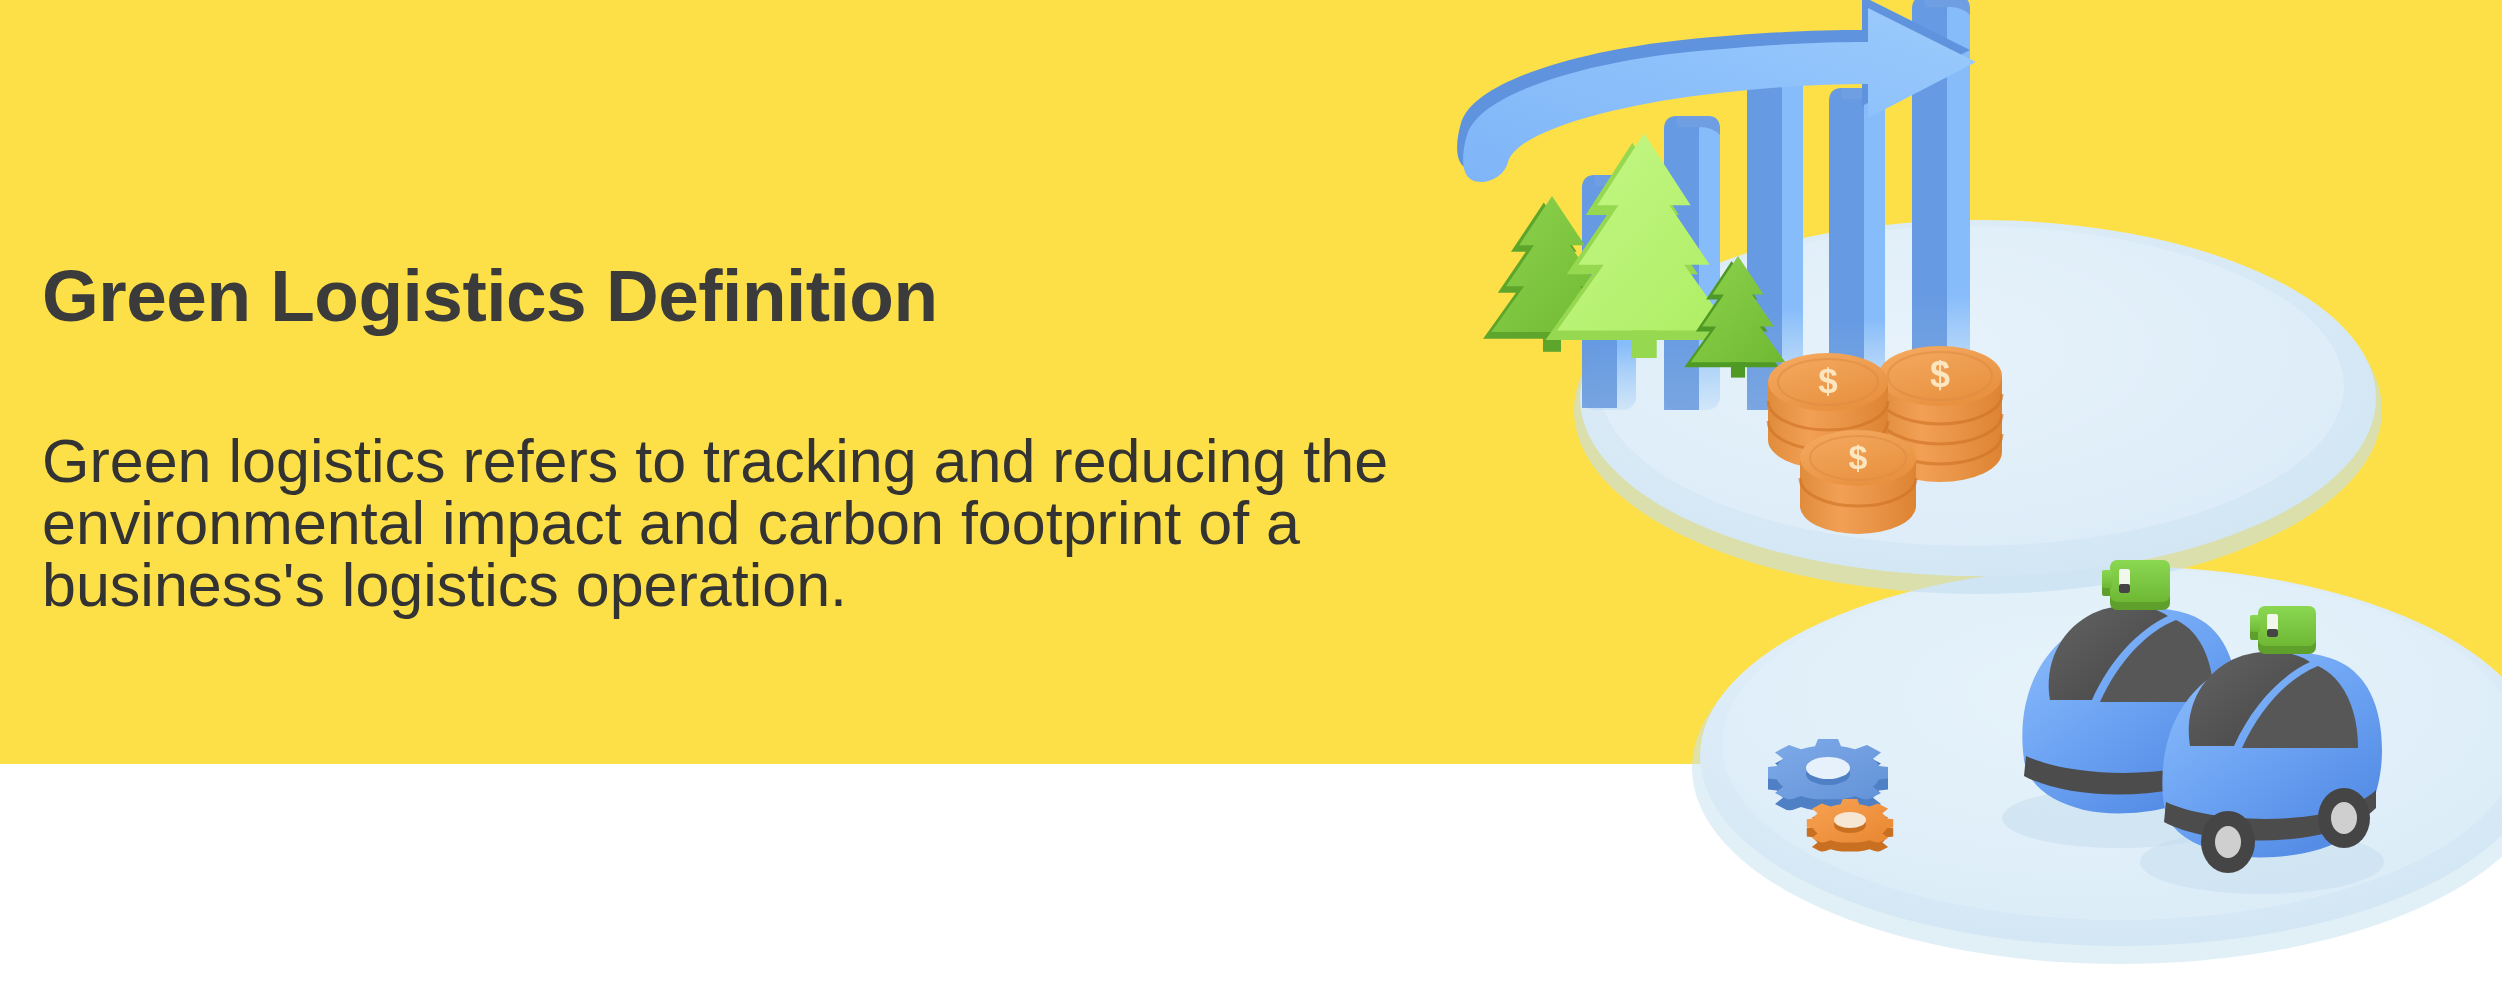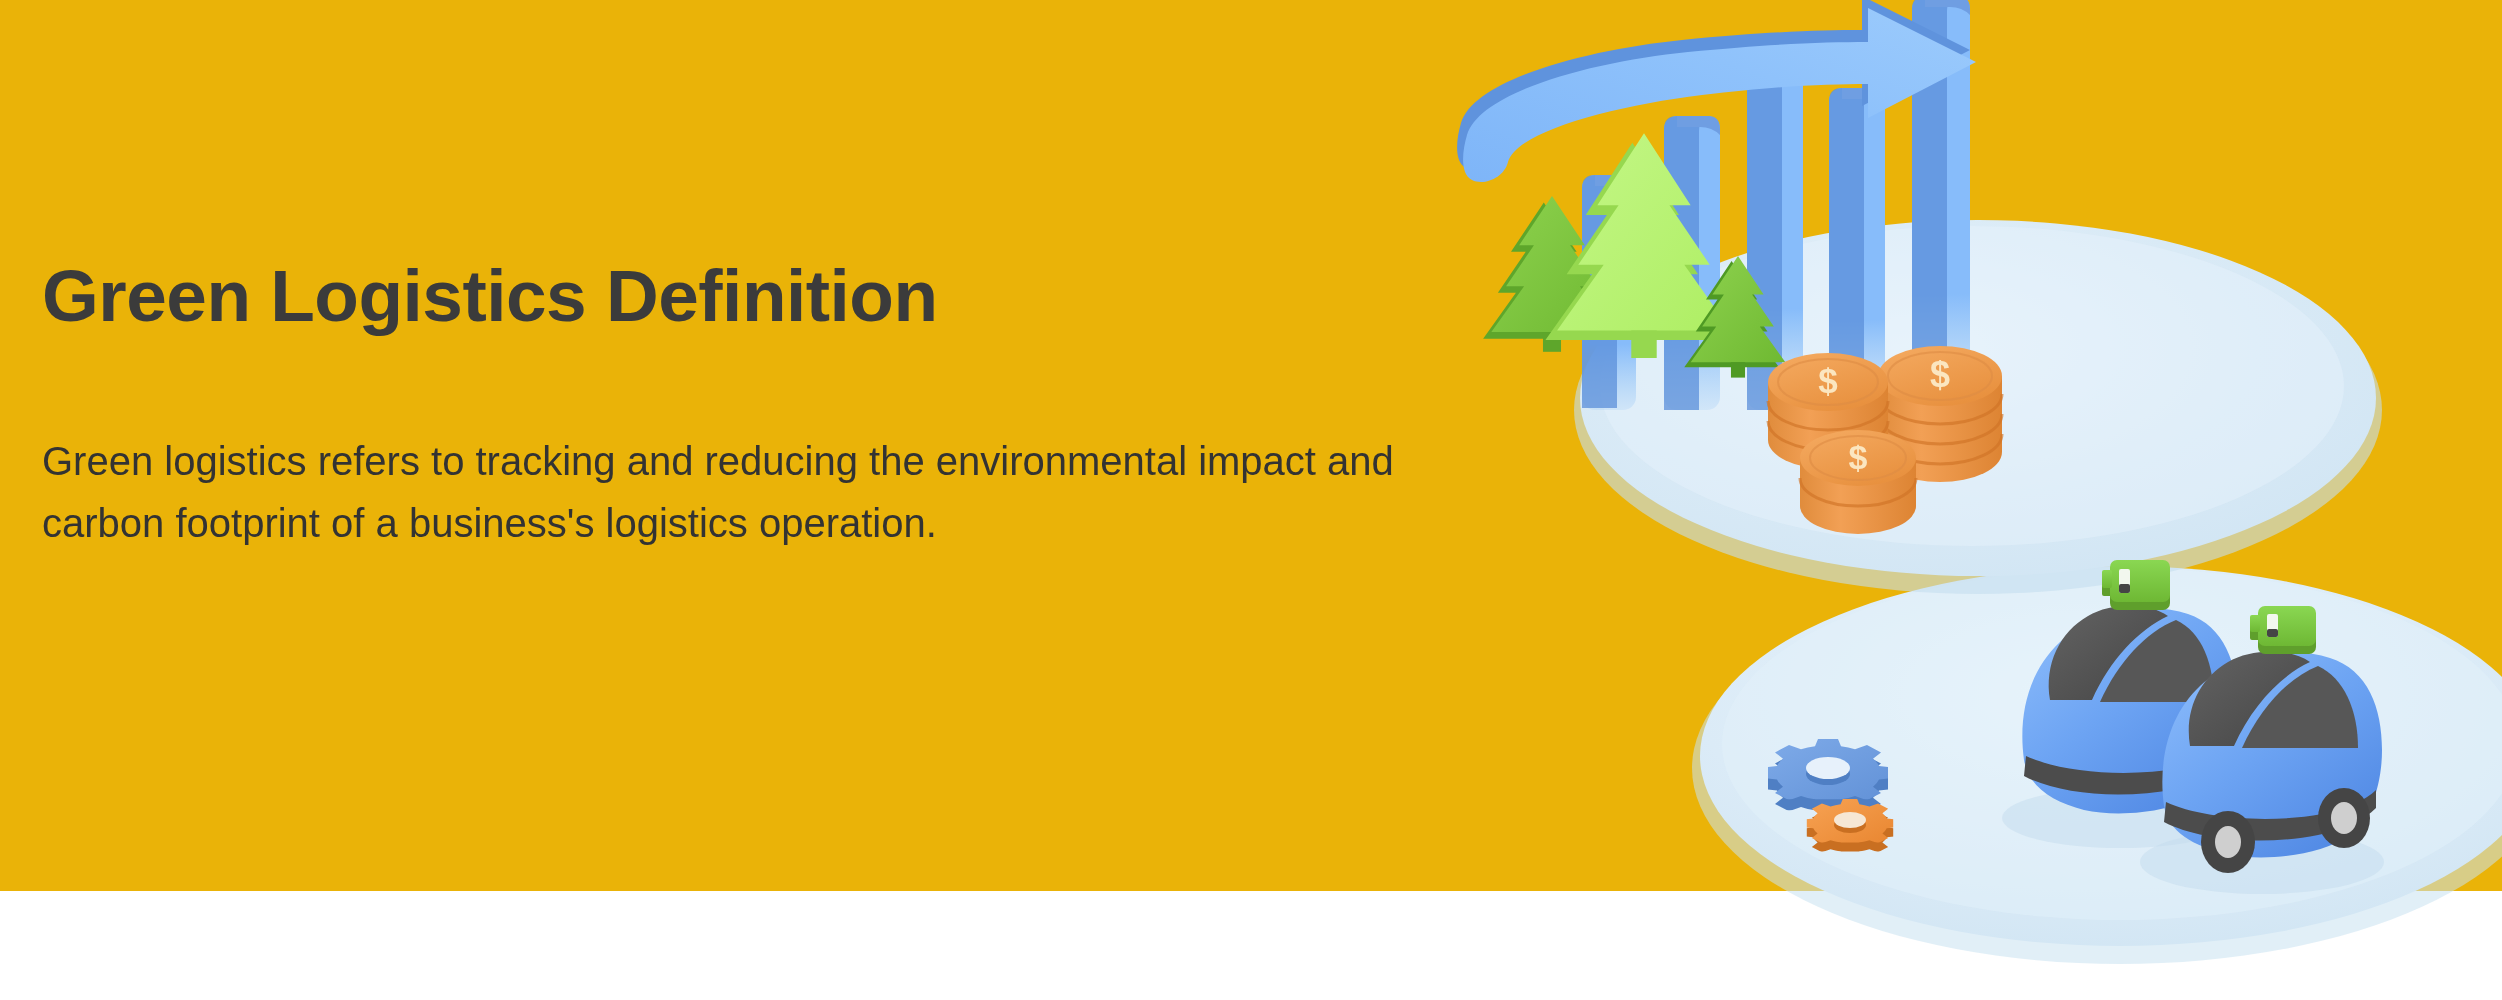--- a/index.html
+++ b/index.html
@@ -11,22 +11,22 @@
   body {
     width: 2502px;
     height: 1000px;
     overflow: hidden;
     font-family: "Liberation Sans", "DejaVu Sans", sans-serif;
     position: relative;
   }
   #root {
     position: relative;
     width: 2502px;
-    height: 891px;
-    background: #eab308;
+    height: 764px;
+    background: #fde047;
     display: flex;
     flex-direction: row;
     align-items: stretch;
   }
 
   
   .text-col {
     position: absolute;
     left: 42px;
     top: 0;
@@ -44,21 +44,21 @@
     letter-spacing: -0.5px;
     color: #3b3b3b;
     white-space: nowrap;
   }
   .body-copy {
     position: absolute;
     left: 0;
     top: 430px;
     margin: 0;
     width: 1370px;
-    font-size: 40px;
+    font-size: 61px;
     font-weight: 400;
     line-height: 62px;
     color: #333333;
   }
 
   
   .illus {
     position: absolute;
     left: 1420px;
     top: 0;

